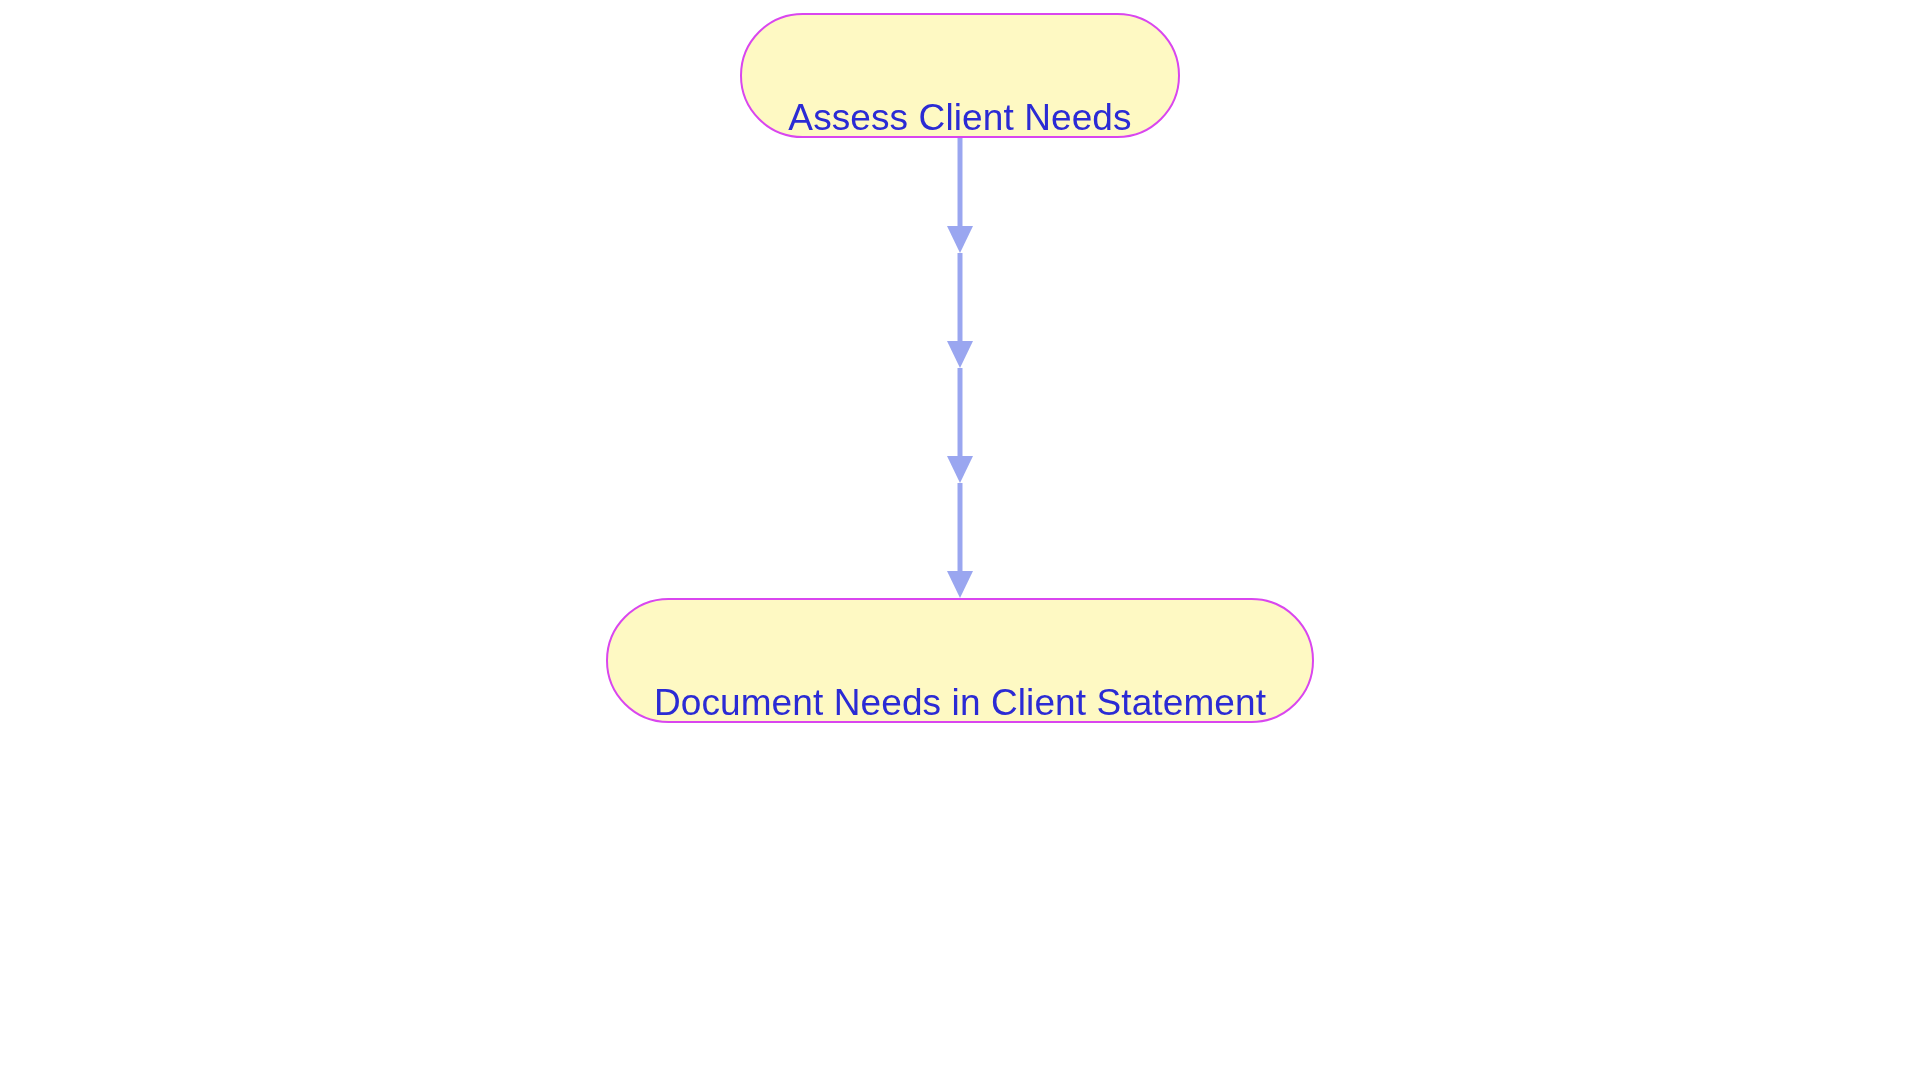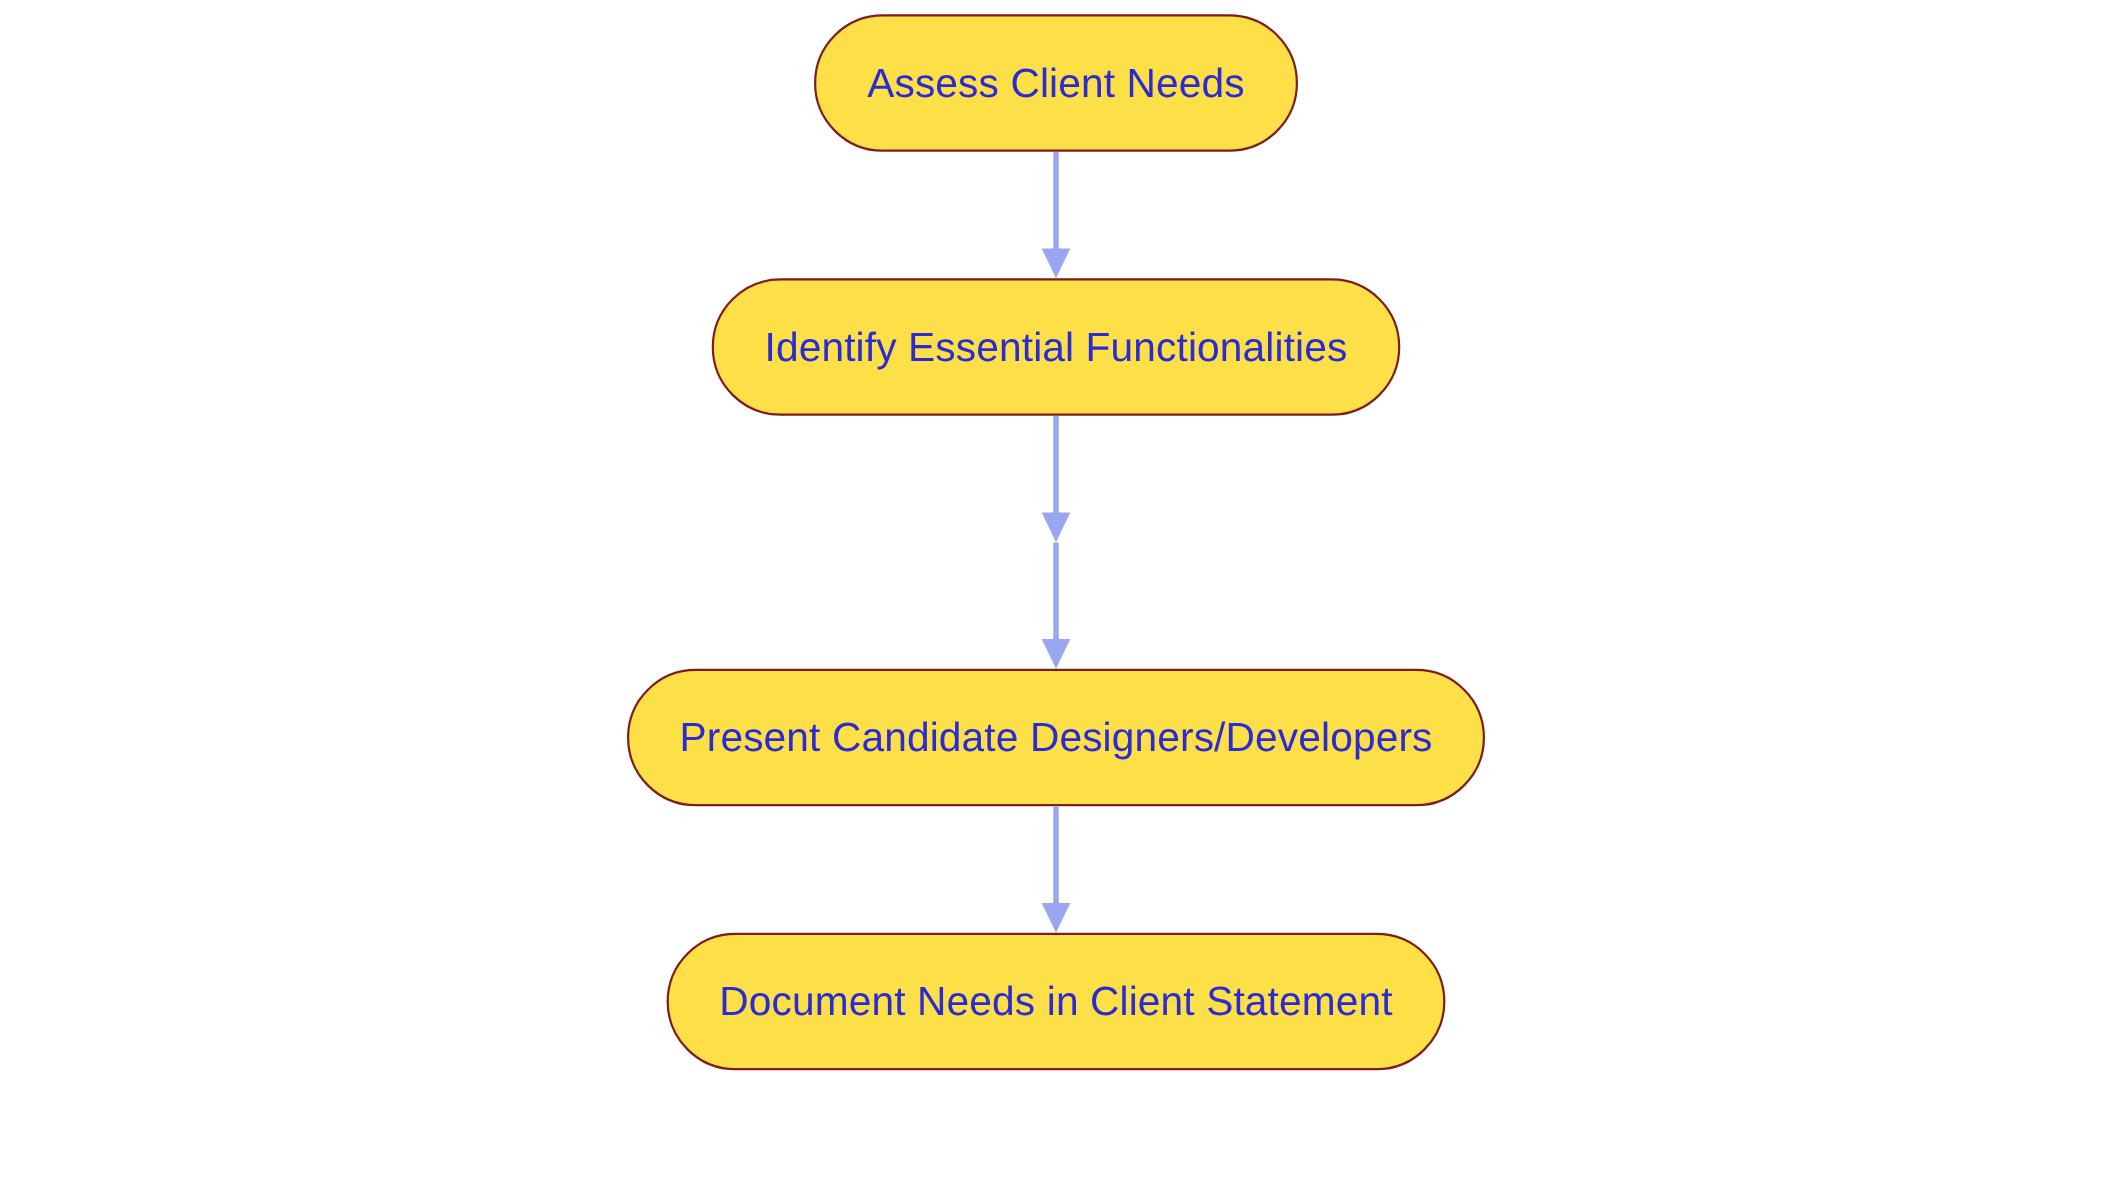--- a/index.html
+++ b/index.html
@@ -23,25 +23,25 @@
     display: flex;
     flex-direction: column;
     align-items: center;
     box-sizing: border-box;
     padding-top: 13px;
   }
 
   .node {
     box-sizing: border-box;
     height: 125px;
-    background: #fde047;
-    border: 2px solid #7f1d1d;
+    background: #fef9c3;
+    border: 2px solid #d946ef;
     border-radius: 999px;
     display: flex;
-    align-items: center;
+    align-items: flex-end;
     justify-content: center;
     padding: 0 46px;
     white-space: nowrap;
   }
 
   .node-label {
     color: #2b2bd4;
     font-family: "Liberation Sans", sans-serif;
     font-size: 37px;
     font-weight: 400;
@@ -62,41 +62,35 @@
 
   <div class="node">
     <span class="node-label">Assess Client Needs</span>
   </div>
 
   <svg class="connector" viewBox="0 0 30 115">
     <line x1="15" y1="0" x2="15" y2="90" stroke="#9aa6f0" stroke-width="5"></line>
     <polygon points="2,88 28,88 15,115" fill="#9aa6f0"></polygon>
   </svg>
 
-  <div class="node">
-    <span class="node-label">Identify Essential Functionalities</span>
-  </div>
+
+  <svg class="connector" viewBox="0 0 30 115">
+    <line x1="15" y1="0" x2="15" y2="90" stroke="#9aa6f0" stroke-width="5"></line>
+    <polygon points="2,88 28,88 15,115" fill="#9aa6f0"></polygon>
+  </svg>
+
 
   <svg class="connector" viewBox="0 0 30 115">
     <line x1="15" y1="0" x2="15" y2="90" stroke="#9aa6f0" stroke-width="5"></line>
     <polygon points="2,88 28,88 15,115" fill="#9aa6f0"></polygon>
   </svg>
 
 
   <svg class="connector" viewBox="0 0 30 115">
     <line x1="15" y1="0" x2="15" y2="90" stroke="#9aa6f0" stroke-width="5"></line>
     <polygon points="2,88 28,88 15,115" fill="#9aa6f0"></polygon>
   </svg>
 
   <div class="node">
-    <span class="node-label">Present Candidate Designers/Developers</span>
-  </div>
-
-  <svg class="connector" viewBox="0 0 30 115">
-    <line x1="15" y1="0" x2="15" y2="90" stroke="#9aa6f0" stroke-width="5"></line>
-    <polygon points="2,88 28,88 15,115" fill="#9aa6f0"></polygon>
-  </svg>
-
-  <div class="node">
     <span class="node-label">Document Needs in Client Statement</span>
   </div>
 
 </div>
 
 </body></html>

